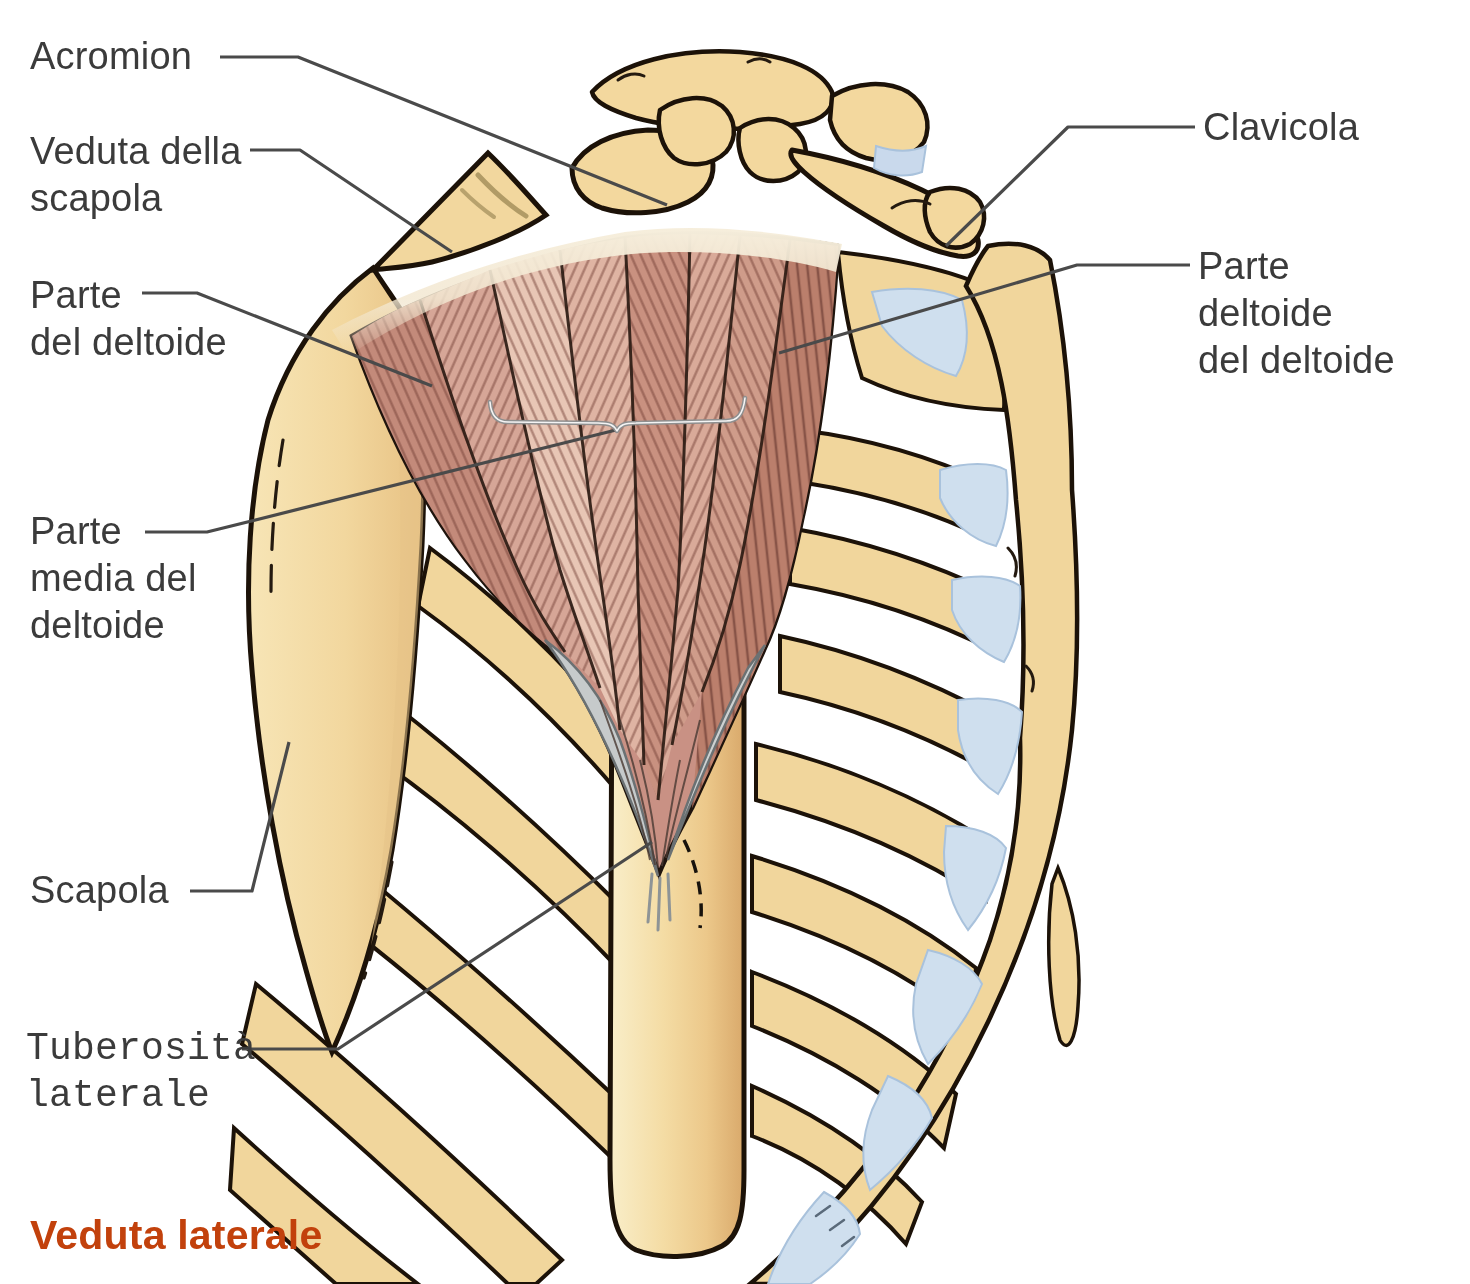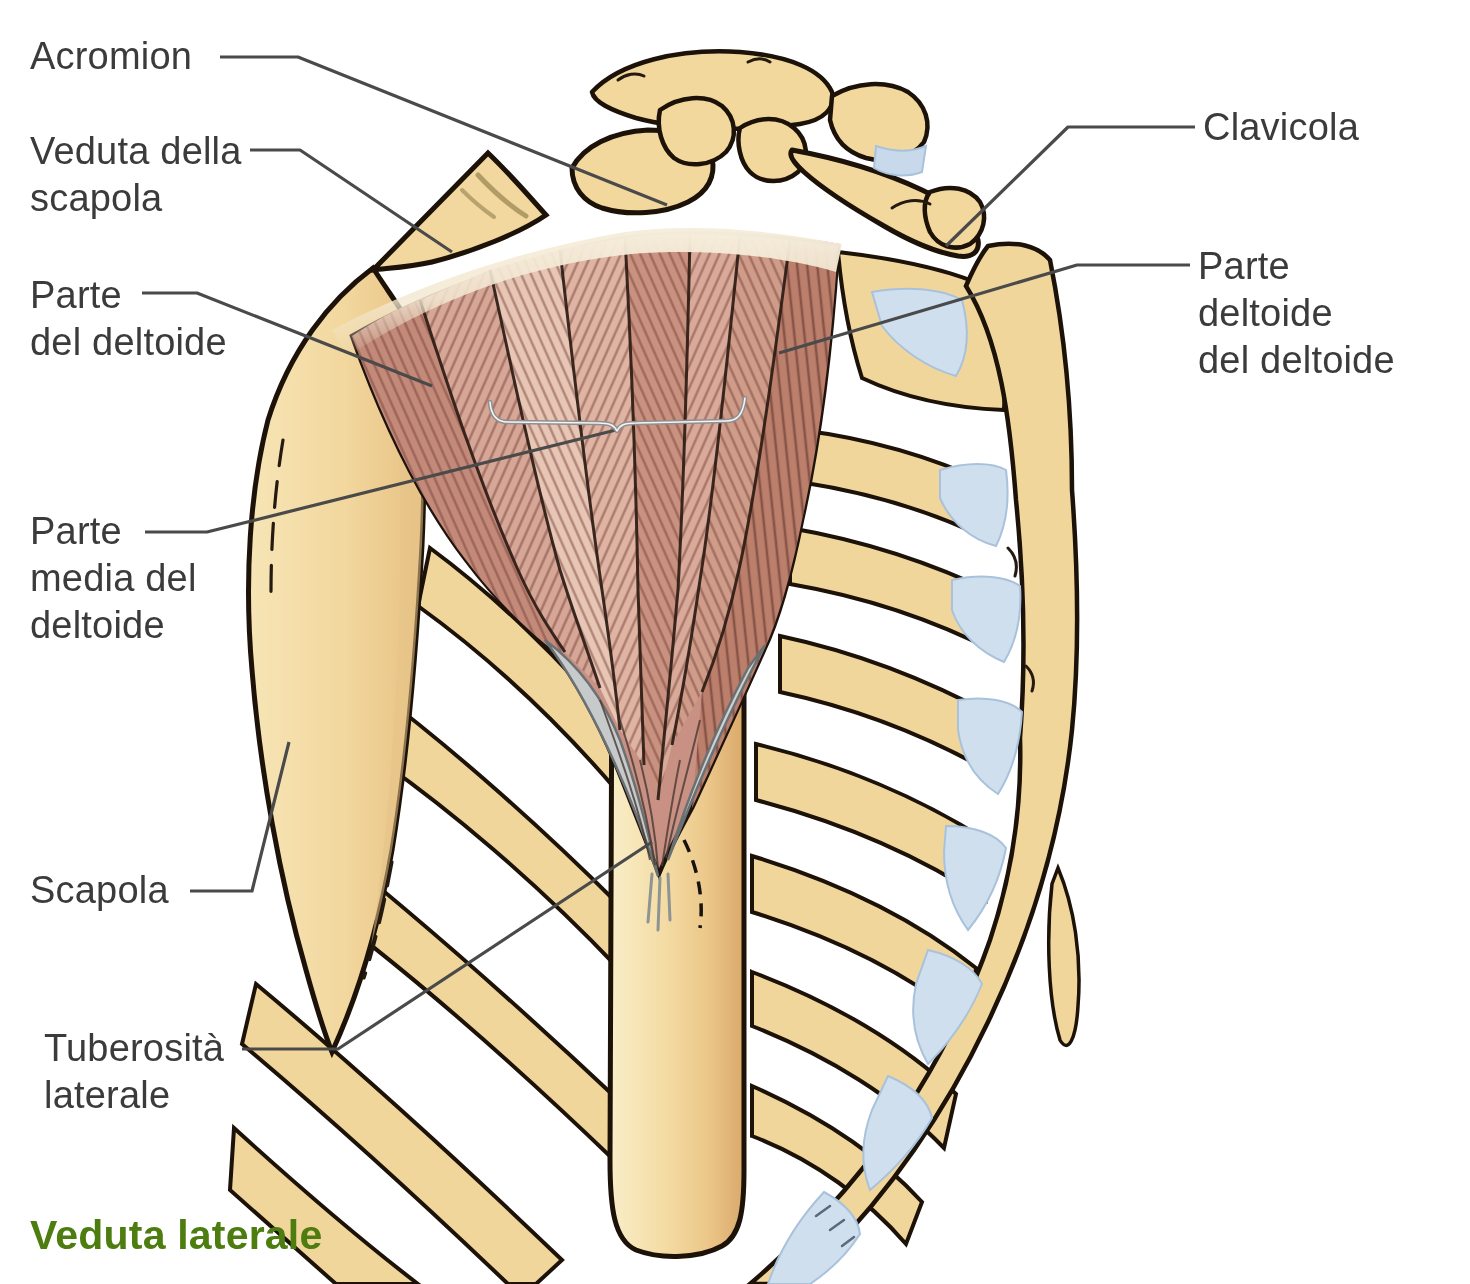--- a/index.html
+++ b/index.html
@@ -1,20 +1,20 @@
 <!DOCTYPE html>
 <html><head>
 <meta charset="utf-8">
 <style>
   html,body{margin:0;padding:0;background:#fff;}
   .stage{position:relative;width:1470px;height:1284px;background:#ffffff;overflow:hidden;
          font-family:"Liberation Sans","DejaVu Sans",sans-serif;}
   .stage svg{position:absolute;left:0;top:0;}
   .lbl{position:absolute;color:#3b3b3b;font-size:38px;line-height:47px;white-space:nowrap;letter-spacing:.2px;}
-  .caption{font-weight:700;color:#4d7c0f;font-size:41px;letter-spacing:.2px;}
+  .caption{font-weight:700;color:#c2410c;font-size:41px;letter-spacing:.2px;}
 </style>
 </head>
 <body>
 
 <div class="stage">
 
 <svg width="1470" height="1284" viewBox="0 0 1470 1284" xmlns="http://www.w3.org/2000/svg">
   <defs>
     <linearGradient id="humG" x1="0" y1="0" x2="1" y2="0">
       <stop offset="0" stop-color="#f9eec9"></stop>
@@ -198,21 +198,21 @@
     <div>del deltoide</div>
   </div>
   <div class="lbl" style="left:30px;top:508px;">
     <div>Parte</div>
     <div>media del</div>
     <div>deltoide</div>
   </div>
   <div class="lbl" style="left:30px;top:867px;">
     <div>Scapola</div>
   </div>
-  <div class="lbl" style="left:44px;top:1025px;">
+  <div class="lbl" style="left:26px;top:1025px;font-family:Liberation Mono, monospace;">
     <div>Tuberosità</div>
     <div>laterale</div>
   </div>
   <div class="lbl" style="left:1203px;top:104px;">
     <div>Clavicola</div>
   </div>
   <div class="lbl" style="left:1198px;top:243px;">
     <div>Parte</div>
     <div>deltoide</div>
     <div>del deltoide</div>

